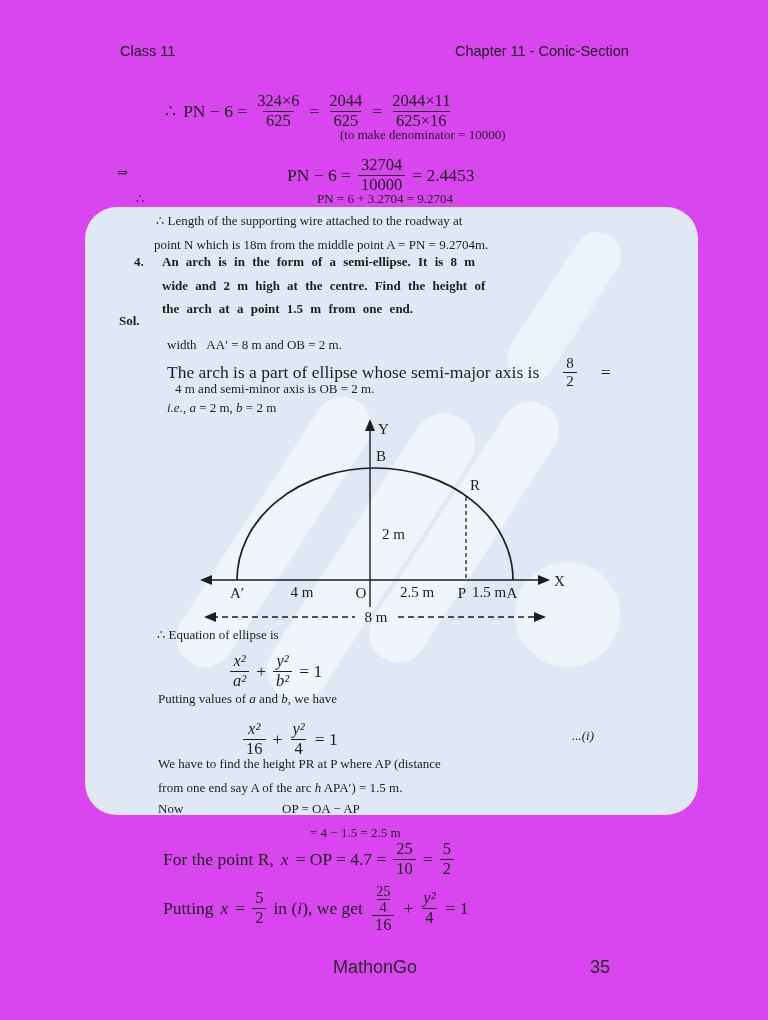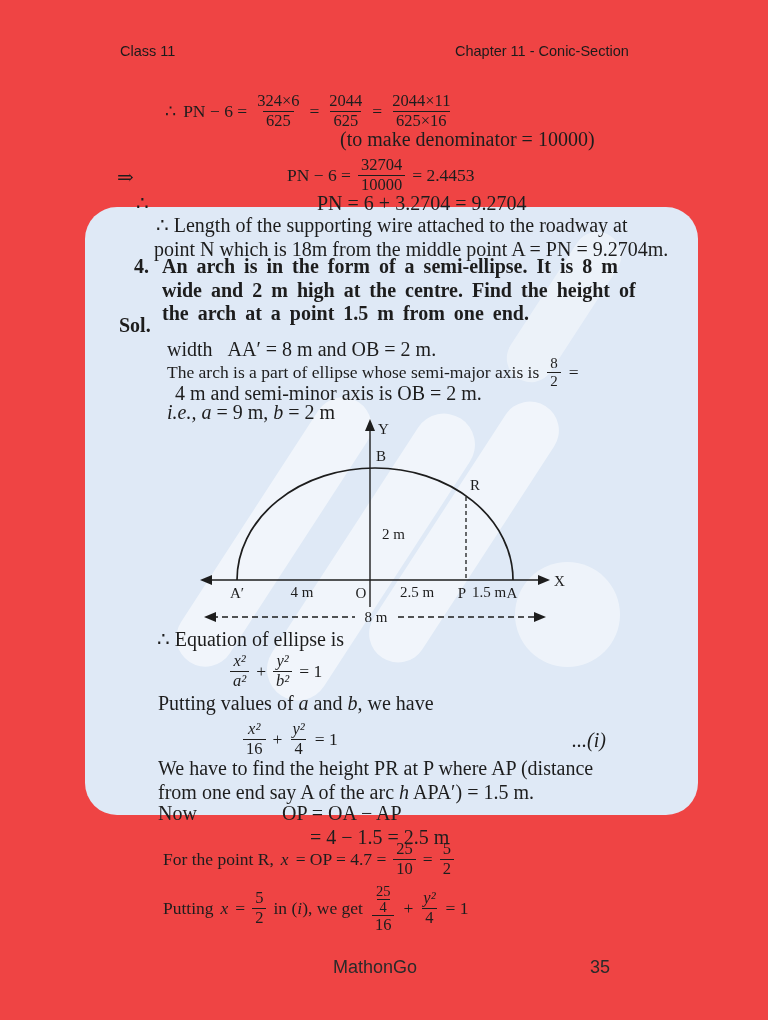--- a/index.html
+++ b/index.html
@@ -1,19 +1,19 @@
 <!DOCTYPE html>
 <html><head>
 <meta charset="utf-8">
 <style>
   html,body{margin:0;padding:0;background:#ffffff;}
-  .page{position:relative;width:768px;height:1020px;background:#ef4444;overflow:hidden;
+  .page{position:relative;width:768px;height:1020px;background:#d946ef;overflow:hidden;
         font-family:"Liberation Serif","DejaVu Serif",serif;color:#1d1d1d;}
   .sans{font-family:"Liberation Sans","DejaVu Sans",sans-serif;}
-  .line{position:absolute;white-space:nowrap;font-size:20px;line-height:1.2;}
+  .line{position:absolute;white-space:nowrap;font-size:13px;line-height:1.2;}
   .b{font-weight:bold;}
   .it{font-style:italic;}
   .wsp{word-spacing:4px;}
   .eqrow{position:absolute;display:flex;align-items:center;white-space:nowrap;
          font-size:17.5px;gap:7px;}
   .fr{display:inline-flex;flex-direction:column;align-items:center;line-height:1.12;
       font-size:16.5px;text-align:center;}
   .fr .n,.fr .d{padding:0 3px;}
   .fr .d{border-top:1.4px solid #1d1d1d;}
   .fr.small{font-size:15px;}
@@ -79,30 +79,30 @@
   <div class="line" style="left:154px;top:237px;">point N which is 18m from the middle point A = PN = 9.2704m.</div>
 
   <div class="line b" style="left:134px;top:254px;">4.</div>
   <div class="line b wsp" style="left:162px;top:254px;">An arch is in the form of a semi-ellipse. It is 8 m</div>
   <div class="line b wsp" style="left:162px;top:278px;">wide and 2 m high at the centre. Find the height of</div>
   <div class="line b wsp" style="left:162px;top:301px;">the arch at a point 1.5 m from one end.</div>
 
   <div class="line b" style="left:119px;top:313px;">Sol.</div>
   <div class="line" style="left:167px;top:337px;">width&nbsp;&nbsp;&nbsp;AA′ = 8 m and OB = 2 m.</div>
 
-  <div class="eqrow" style="left:167px;top:350px;height:44px;gap:8px;">
+  <div class="eqrow" style="left:167px;top:350px;height:44px;gap:24px;">
     <span>The arch is a part of ellipse whose semi-major axis is</span>
     <span class="fr small">
         <span class="n">8</span>
         <span class="d">2</span>
       </span>
     <span>=</span>
   </div>
   <div class="line" style="left:167px;top:381px;margin-left:8px;">4 m and semi-minor axis is OB = 2 m.</div>
-  <div class="line" style="left:167px;top:400px;"><span class="it">i.e., </span><span class="it">a</span><span> = 9 m, </span><span class="it">b</span><span> = 2 m</span></div>
+  <div class="line" style="left:167px;top:400px;"><span class="it">i.e., </span><span class="it">a</span><span> = 2 m, </span><span class="it">b</span><span> = 2 m</span></div>
 
   <svg style="position:absolute;left:150px;top:417px;" width="470" height="212" viewBox="0 0 470 212">
 
     <line x1="220" y1="8" x2="220" y2="190" stroke="#1d1d1d" stroke-width="1.4"></line>
     <line x1="55" y1="163" x2="395" y2="163" stroke="#1d1d1d" stroke-width="1.4"></line>
     <polygon points="220,2 215,14 225,14" fill="#1d1d1d"></polygon>
     <polygon points="50,163 62,158 62,168" fill="#1d1d1d"></polygon>
     <polygon points="400,163 388,158 388,168" fill="#1d1d1d"></polygon>
 
     <path d="M 87 163 A 138 112 0 0 1 363 163" fill="none" stroke="#1d1d1d" stroke-width="1.7"></path>

